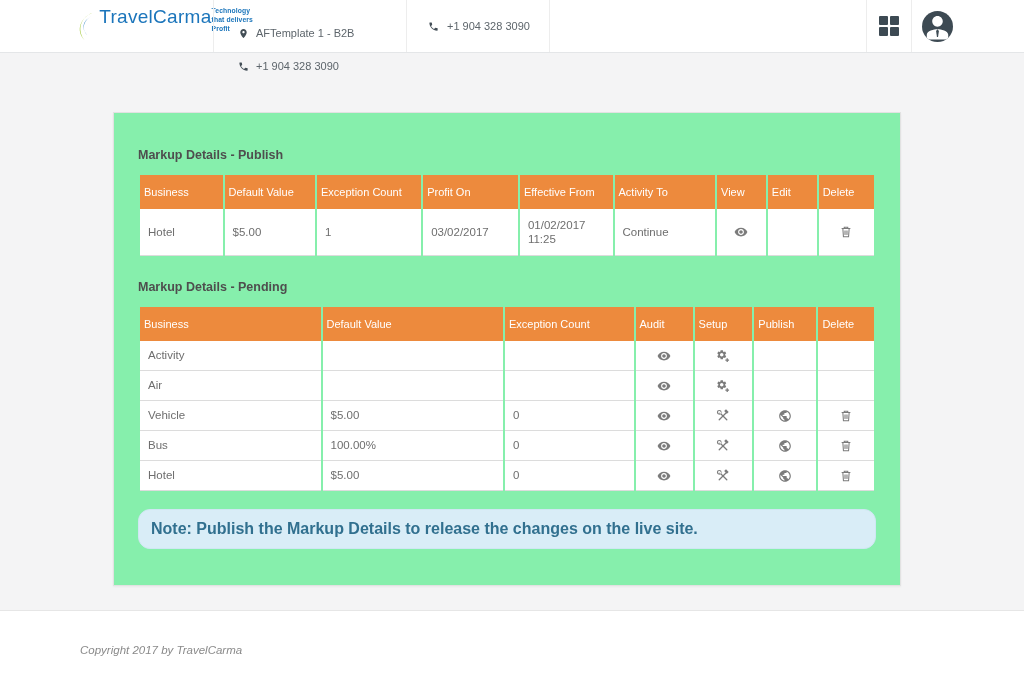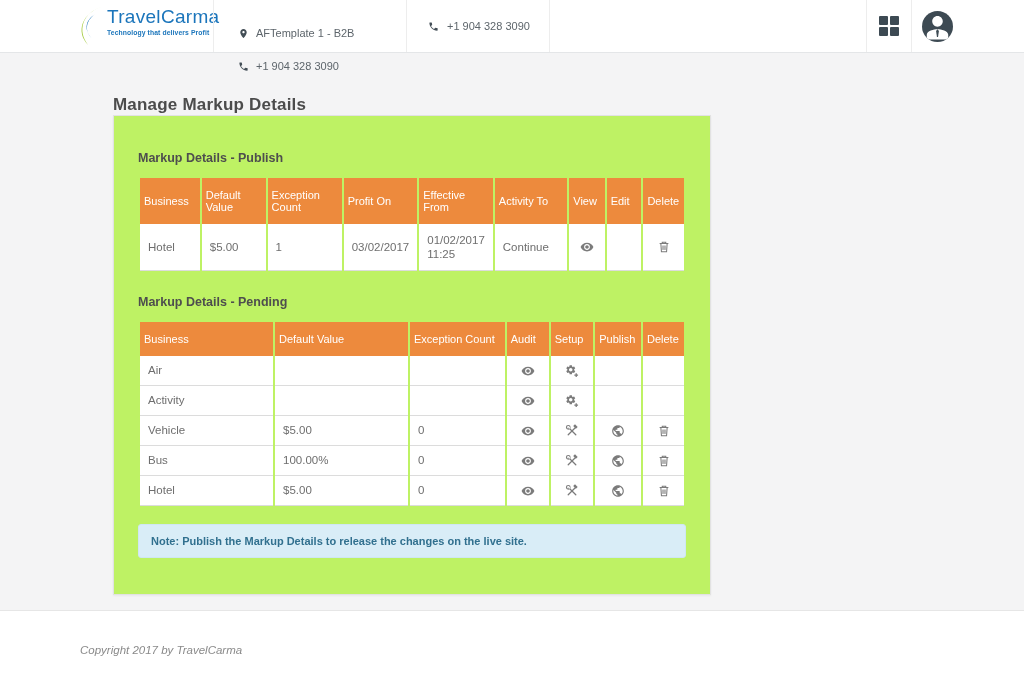--- a/index.html
+++ b/index.html
@@ -4,52 +4,52 @@
 <style>
   * { margin:0; padding:0; box-sizing:border-box; }
   html,body { width:1024px; height:688px; }
   body { font-family:"Liberation Sans","DejaVu Sans",sans-serif; background:#fff; color:#6e6e6e; }
 
   
   .topbar { display:flex; height:53px; background:#fff; border-bottom:1px solid #e4e6e8; }
   .logo-sec { width:213px; display:flex; align-items:center; padding-left:75px; }
   .logo-wrap { display:flex; align-items:flex-start; }
   .logo-swoosh { width:30px; height:40px; margin-right:2px; }
-  .logo-texts { display:flex; flex-direction:column; }
+  .logo-texts { display:flex; flex-direction:row; }
   .logo-name { color:#1b75bb; font-size:19px; line-height:22px; letter-spacing:.3px; }
   .logo-tagline { color:#1b75bb; font-size:6.8px; font-weight:700; line-height:9px; letter-spacing:.1px; }
   .tpl-sec { width:193px; border-left:1px solid #ededed; padding:9px 0 0 24px; }
   .tpl-line { display:flex; align-items:center; font-size:11px; color:#5d656b; line-height:17px;margin-top:16px; }
   .tpl-line .ic { width:11px; height:11px; fill:#434e56; margin-right:7px; }
   .phone-sec { width:143px; border-left:1px solid #ededed; display:flex; align-items:center; padding-left:21px; font-size:11px; color:#5d656b; }
   .phone-sec .ic { width:11px; height:11px; fill:#434e56; margin-right:8px; }
   .top-spacer { flex:1; border-left:1px solid #ededed; }
   .grid-sec { width:45px; border-left:1px solid #ededed; display:flex; align-items:center; justify-content:center; }
   .grid-icon { display:grid; grid-template-columns:9px 9px; grid-template-rows:9px 9px; gap:2px; cursor:pointer; }
   .grid-icon span { background:#3d4a53; border-radius:1px; }
   .avatar-sec { width:113px; border-left:1px solid #ededed; display:flex; align-items:center; padding-left:10px; }
   .avatar { width:31px; height:31px; border-radius:50%; background:#3d4a53; overflow:hidden; display:flex; align-items:flex-end; justify-content:center; cursor:pointer; }
   .avatar svg { width:31px; height:31px; }
 
   
   .main { background:#f4f4f5; height:557px; padding:42px 0 0 113px; }
   .page-title { font-size:17px; font-weight:700; color:#4c4c4c; letter-spacing:.2px; }
-  .card { width:598px; background:#bef264; border:1px solid #e2e2e2; box-shadow:0 1px 2px rgba(0,0,0,.05); padding:27px 24px 36px; }
+  .card { margin-top:17px; width:788px; background:#86efac; border:1px solid #e2e2e2; box-shadow:0 1px 2px rgba(0,0,0,.05); padding:27px 24px 36px; }
   .section-title { font-size:12.5px; font-weight:700; color:#4e4e4e; margin:8px 0 13px; }
   .section-title.second { margin-top:24px; }
 
   table { width:100%; border-collapse:separate; border-spacing:2px 0; }
   th { background:#ed8a3d; color:#fff; font-weight:400; text-align:left; font-size:11px; padding:11px 4px; }
   td { font-size:11.5px; color:#6e6e6e; background:#fff; border-bottom:1px solid #dcdcdc; padding:9px 8px; vertical-align:middle; line-height:14px; }
   .pending td { padding:7px 8px; }
   td.c { text-align:center; }
   .act { width:14px; height:14px; fill:#7b7b7b; color:#7b7b7b; vertical-align:middle; cursor:pointer; }
   .act.stroke { fill:none; stroke:#7b7b7b; }
 
-  .note { margin-top:18px; background:#d9edf7; border:1px solid #cfe7f3; border-radius:3px; color:#31708f; font-weight:700; font-size:11px; padding:10px 12px; }
+  .note { margin-top:18px; background:#d9edf7; border:1px solid #cfe7f3; border-radius:12px; color:#31708f; font-weight:700; font-size:16px; padding:10px 12px; }
 
   
   .footer { height:78px; background:#fff; border-top:1px solid #e6e6e6; padding:29px 0 0 80px;font-style:italic; }
   .copyright { font-size:11.5px; color:#8a8a8a; }
 </style>
 </head>
 <body>
 
 <svg width="0" height="0" style="position:absolute">
   <defs>
@@ -139,21 +139,20 @@
     <div class="avatar">
       <svg viewBox="0 0 24 24">
         <use href="#i-person" fill="#ffffff"></use>
         <path d="M12 14.1l-1.1 1.4.7 4.6h.8l.7-4.6z" fill="#3d4a53"></path>
       </svg>
     </div>
   </div>
 </div>
 
 <div class="main">
-  <h1 class="page-title">Manage Markup Details</h1>
 
   <div class="card">
 
     <div class="section-title">Markup Details - Publish</div>
 
     <table>
       <colgroup>
         <col style="width:11.5%">
           <col style="width:12.6%">
           <col style="width:14.5%">
@@ -214,46 +213,46 @@
           <th>Default Value</th>
           <th>Exception Count</th>
           <th>Audit</th>
           <th>Setup</th>
           <th>Publish</th>
           <th>Delete</th>
         </tr>
       </thead>
       <tbody>
         <tr>
+          <td>Activity</td>
+          <td></td>
+          <td></td>
+          <td class="c"><svg class="act">
+                <use href="#i-eye"></use>
+              </svg></td>
+          <td class="c"><svg class="act">
+                <use href="#i-gearplus"></use>
+              </svg></td>
+          <td class="c"></td>
+          <td class="c"></td>
+        </tr>
+        <tr>
           <td>Air</td>
           <td></td>
           <td></td>
           <td class="c"><svg class="act">
                 <use href="#i-eye"></use>
               </svg></td>
           <td class="c"><svg class="act">
                 <use href="#i-gearplus"></use>
               </svg></td>
           <td class="c"></td>
           <td class="c"></td>
         </tr>
         <tr>
-          <td>Activity</td>
-          <td></td>
-          <td></td>
-          <td class="c"><svg class="act">
-                <use href="#i-eye"></use>
-              </svg></td>
-          <td class="c"><svg class="act">
-                <use href="#i-gearplus"></use>
-              </svg></td>
-          <td class="c"></td>
-          <td class="c"></td>
-        </tr>
-        <tr>
           <td>Vehicle</td>
           <td>$5.00</td>
           <td>0</td>
           <td class="c"><svg class="act">
                 <use href="#i-eye"></use>
               </svg></td>
           <td class="c"><svg class="act">
                 <use href="#i-tools"></use>
               </svg></td>
           <td class="c"><svg class="act">

